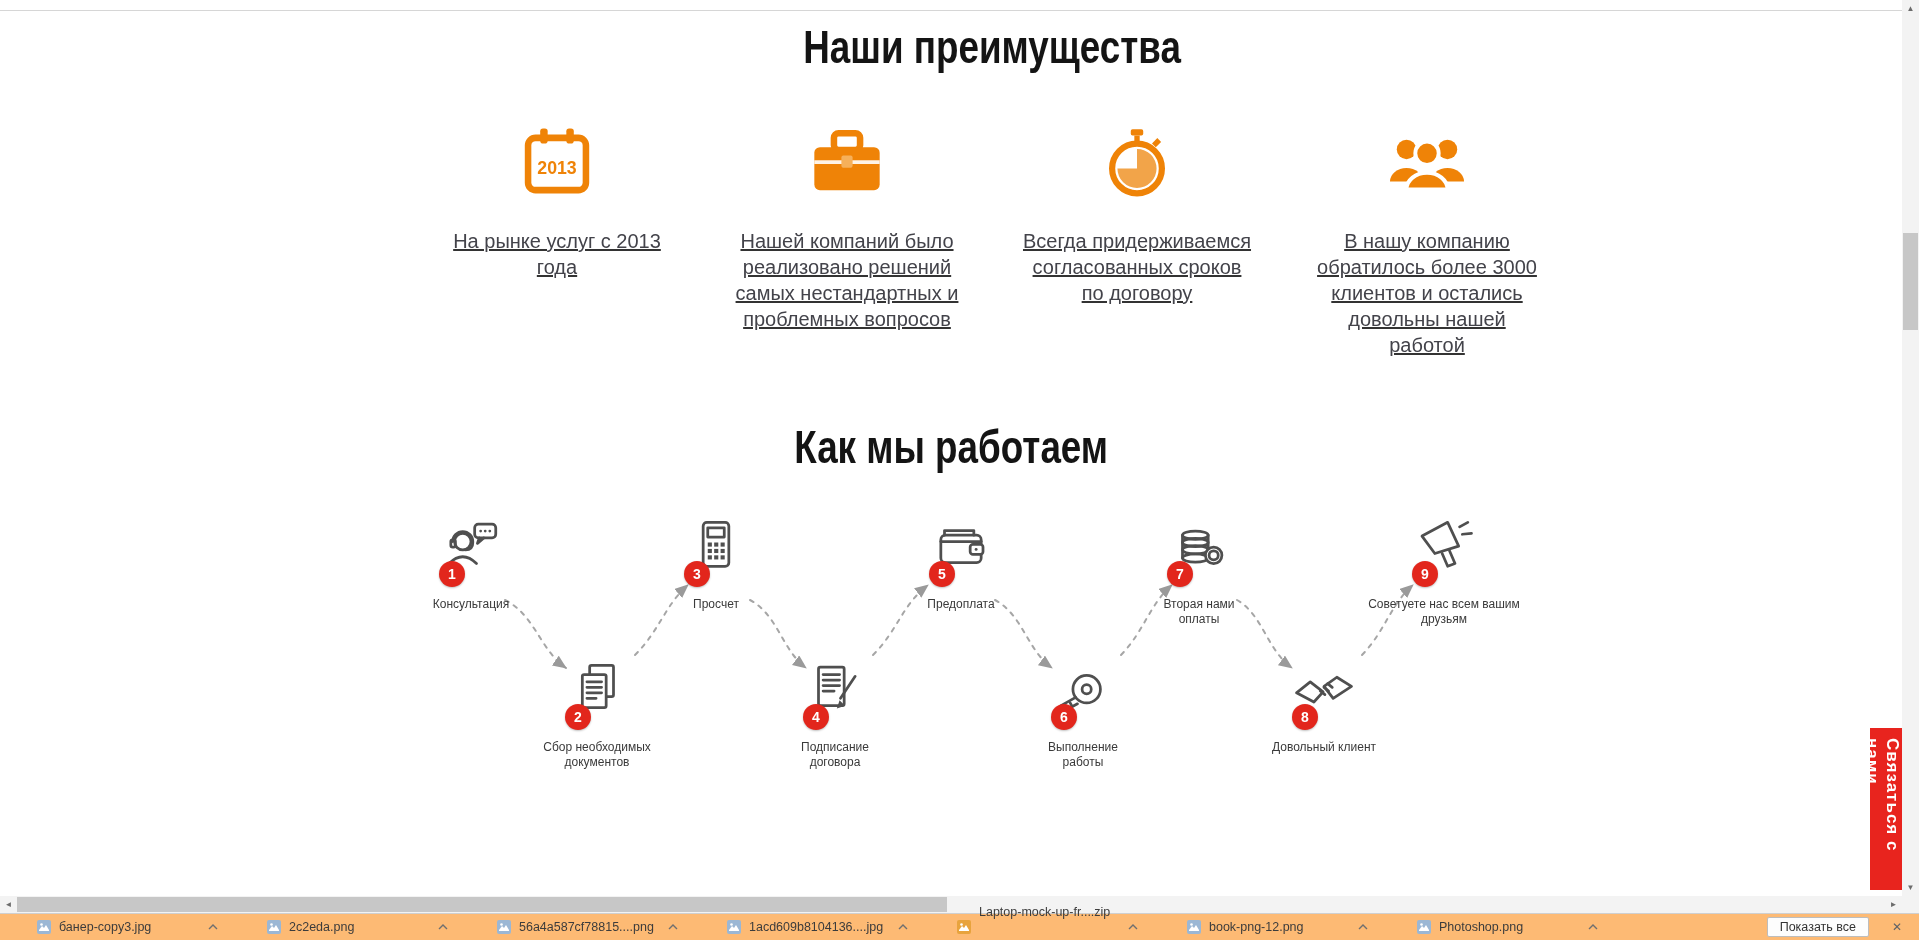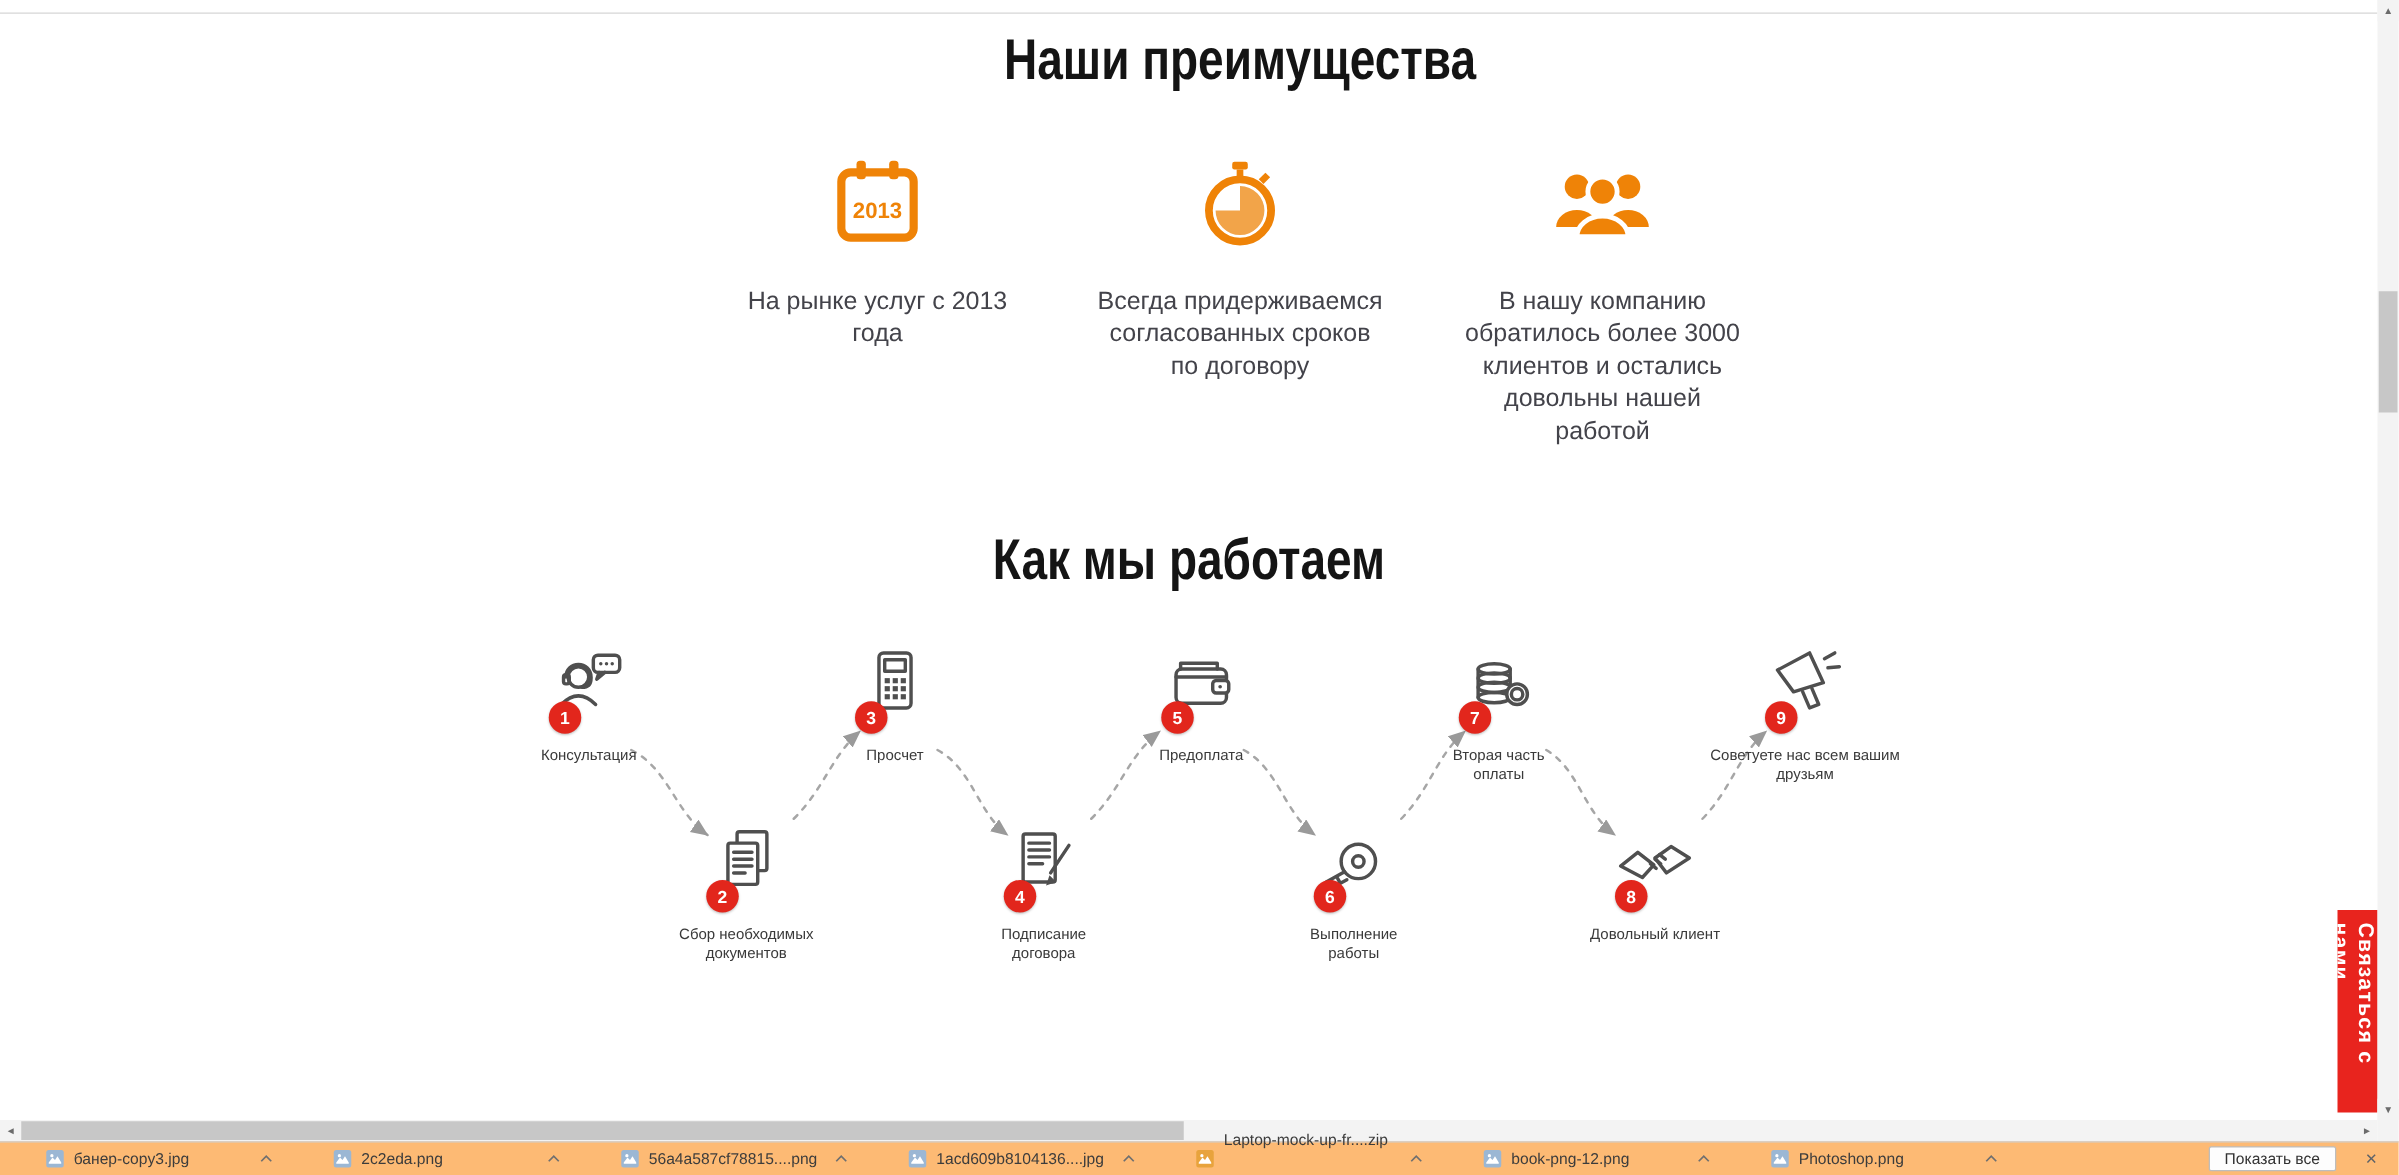--- a/index.html
+++ b/index.html
@@ -9,21 +9,21 @@
 
   
   .sec{position:absolute;left:0;width:1902px;text-align:center;}
   .sec-adv{top:20px;margin-left:41px;}
   .sec-work{top:420px;}
   .big-title{font-size:46px;font-weight:700;display:inline-block;transform:scaleX(0.8);
              color:#141414;margin:0;white-space:nowrap;}
 
   
   .adv-row{margin-top:42px;display:flex;justify-content:center;}
-  .adv{width:270px;margin:0 10px;}
+  .adv{width:270px;margin:0 10px;text-decoration:underline;}
   .aicon{height:96px;display:flex;align-items:center;justify-content:center;}
   .adv p{width:230px;margin:16px auto 0;font-size:20px;line-height:1.3;color:#43434a;}
 
   
   .step{position:absolute;width:190px;text-align:center;z-index:2;}
   .s1{left:376px;top:505px}.s3{left:621px;top:505px}.s5{left:866px;top:505px}
   .s7{left:1104px;top:505px}.s9{left:1349px;top:505px}
   .s2{left:502px;top:648px}.s4{left:740px;top:648px}.s6{left:988px;top:648px}.s8{left:1229px;top:648px}
   .sicon{height:76px;display:flex;align-items:flex-end;justify-content:center;}
   .sicon *{stroke:#4f4f4f;stroke-width:3;fill:none;stroke-linecap:round;stroke-linejoin:round;}
@@ -86,20 +86,31 @@
         <svg width="84" height="78" viewBox="0 0 90 80">
           <rect x="14" y="12" width="62" height="56" rx="8" fill="none" stroke="#ef8307" stroke-width="7"></rect>
           <rect x="27" y="2" width="8" height="16" rx="3" fill="#ef8307"></rect>
           <rect x="55" y="2" width="8" height="16" rx="3" fill="#ef8307"></rect>
           <text x="45" y="51" text-anchor="middle" font-size="19" font-weight="bold" fill="#ef8307">2013</text>
         </svg>
       </div>
       <p>На рынке услуг с 2013 года</p>
     </div>
 
+    <div class="adv">
+      <div class="aicon">
+        <svg width="84" height="78" viewBox="0 0 90 80">
+          <rect x="31" y="7" width="28" height="18" rx="5" fill="none" stroke="#ef8307" stroke-width="7"></rect>
+          <rect x="10" y="22" width="70" height="46" rx="6" fill="#ef8307"></rect>
+          <rect x="10" y="36" width="70" height="4" fill="#ffffff" opacity="0.9"></rect>
+          <rect x="39" y="31" width="12" height="13" rx="2" fill="#f6b05a"></rect>
+        </svg>
+      </div>
+      <p>Нашей компаний было реализовано решений самых нестандартных и проблемных вопросов</p>
+    </div>
 
     <div class="adv">
       <div class="aicon">
         <svg width="80" height="78" viewBox="0 0 90 80">
           <rect x="38" y="1" width="14" height="7" rx="2" fill="#ef8307"></rect>
           <line x1="45" y1="8" x2="45" y2="15" stroke="#ef8307" stroke-width="6"></line>
           <line x1="64" y1="19" x2="70" y2="13" stroke="#ef8307" stroke-width="6"></line>
           <circle cx="45" cy="45" r="28" fill="none" stroke="#ef8307" stroke-width="7"></circle>
           <path d="M45 45 L45 23 A22 22 0 1 1 23 45 Z" fill="#f2a449"></path>
         </svg>
@@ -243,21 +254,21 @@
       <path d="M18 22 v25 M46 22 v25"></path>
       <ellipse cx="32" cy="22" rx="14" ry="4.5"></ellipse>
       <ellipse cx="32" cy="30" rx="14" ry="4.5"></ellipse>
       <ellipse cx="32" cy="38" rx="14" ry="4.5"></ellipse>
       <ellipse cx="32" cy="47" rx="14" ry="4.5"></ellipse>
       <circle class="wfill" cx="52" cy="44" r="9"></circle>
       <circle cx="52" cy="44" r="5"></circle>
     </svg>
   </div>
   <div class="badge">7</div>
-  <div class="label">Вторая часть оплаты</div>
+  <div class="label">Вторая нами оплаты</div>
 </div>
 
 <div class="step s8">
   <div class="sicon">
     <svg width="66" height="66" viewBox="0 0 72 72">
       <path d="M6 38 L21 26 L35 37 L25 48 Z"></path>
       <path d="M66 31 L50 21 L36 31 L46 44 Z"></path>
       <path d="M32 36 l5 4 M36 32 l5 4 M40 28 l5 4"></path>
     </svg>
   </div>

